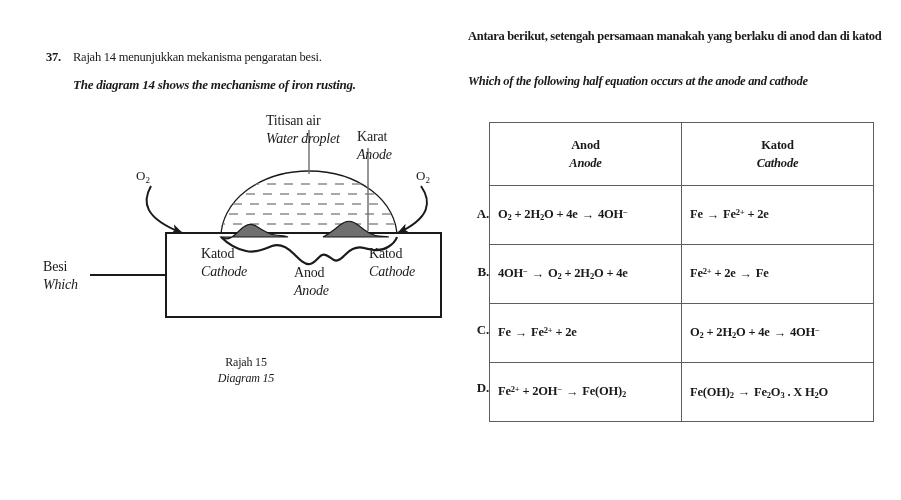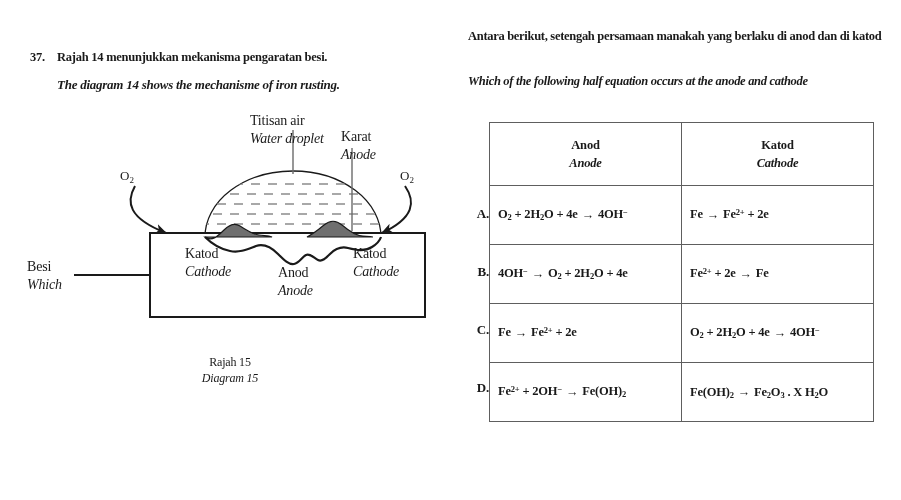--- a/index.html
+++ b/index.html
@@ -18,41 +18,41 @@
   }
 
   .page {
     position: absolute;
     inset: 0;
   }
 
   
   .left-col {
     position: absolute;
-    left: 0;
+    left: 16px;
     top: 0;
     width: 460px;
     height: 500px;
   }
 
   .qnum {
     position: absolute;
     left: 30px;
     top: 50px;
     font-size: 12.5px;
     font-weight: 700;
     letter-spacing: -0.2px;
   }
 
   .stem-bm {
     position: absolute;
     left: 57px;
     top: 50px;
     font-size: 12.5px;
-    font-weight: 700;
+    font-weight: 400;
     letter-spacing: -0.25px;
     white-space: nowrap;
   }
 
   .stem-en {
     position: absolute;
     left: 57px;
     top: 77px;
     font-size: 13px;
     font-style: italic;

